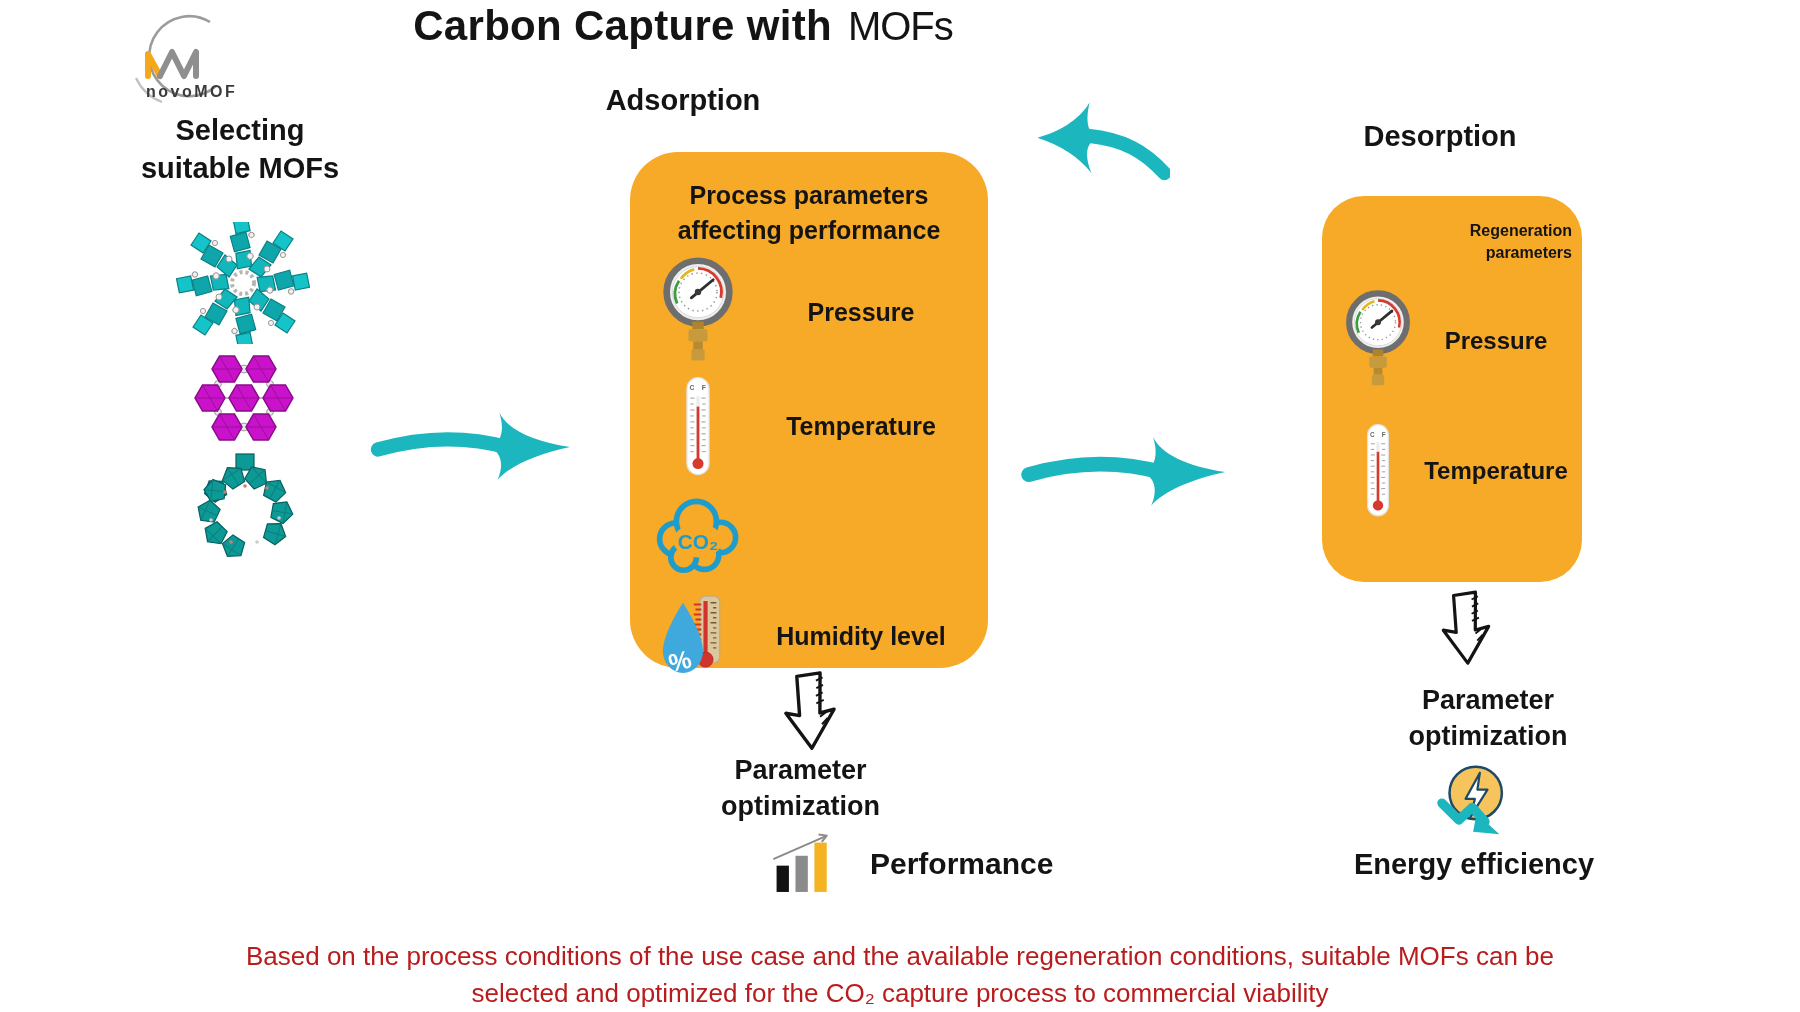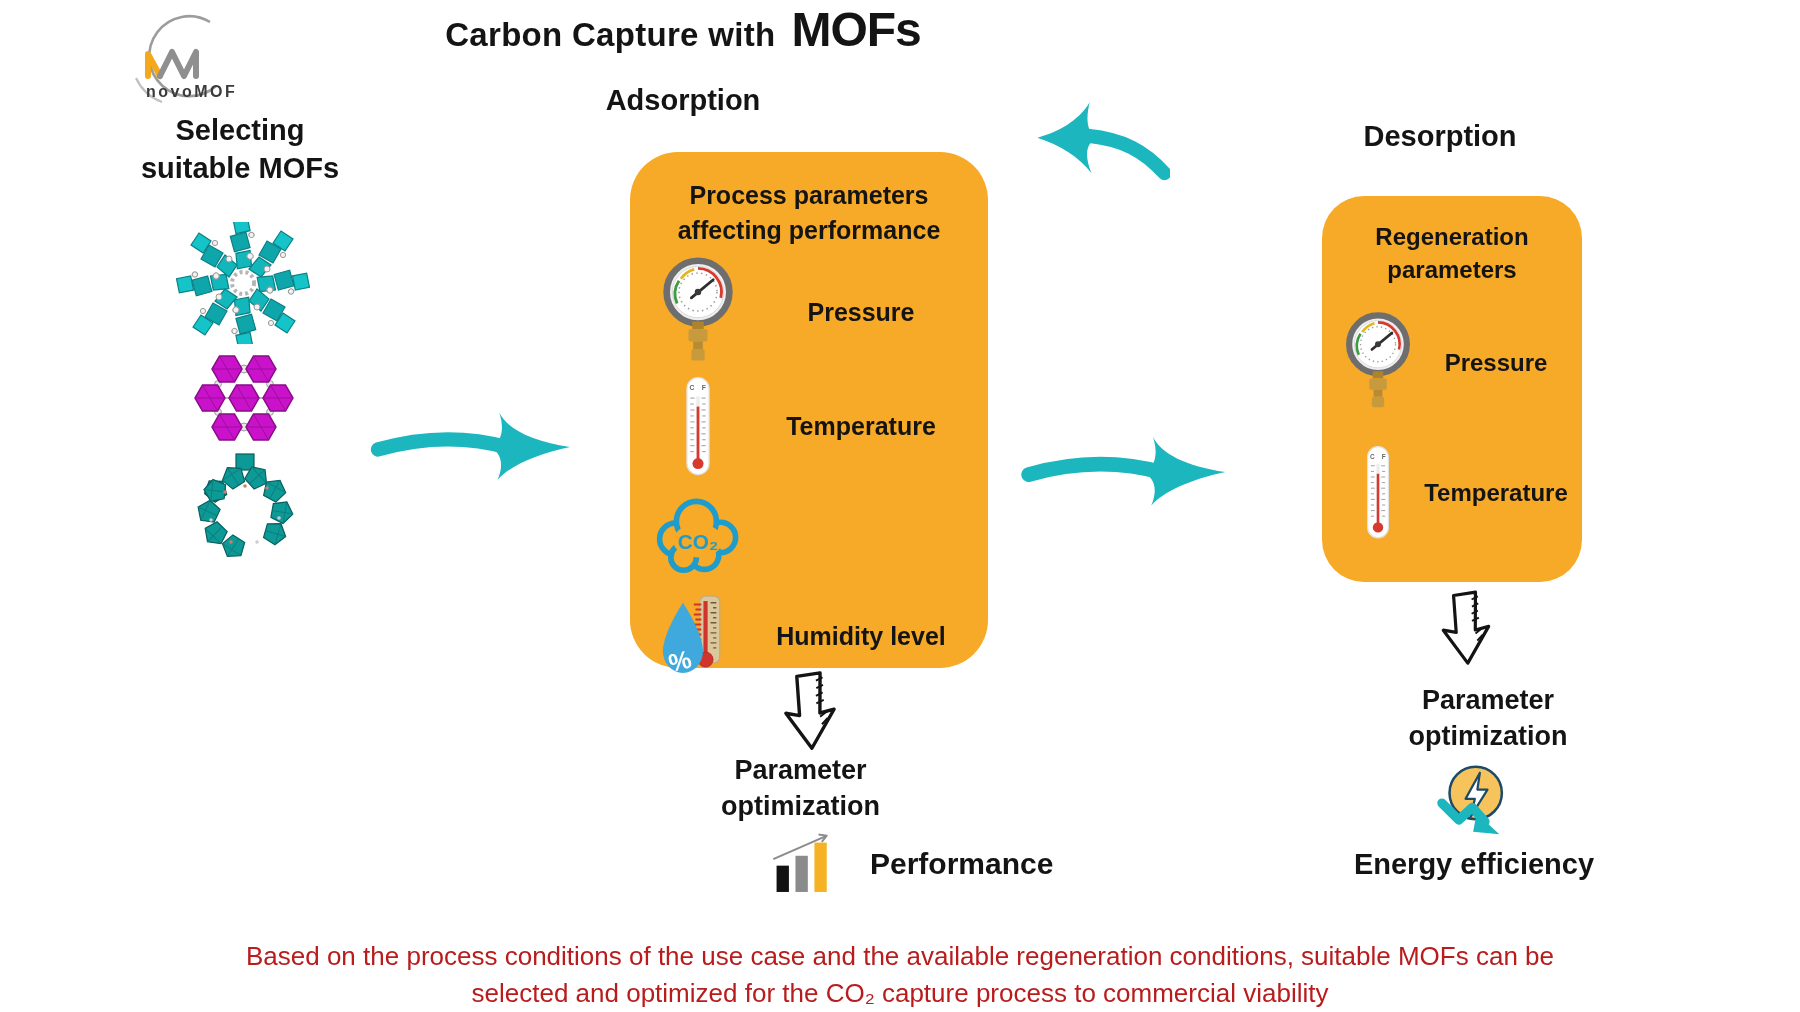--- a/index.html
+++ b/index.html
@@ -4,36 +4,36 @@
 <style>
   html,body{margin:0;padding:0;background:#fff;}
   .stage{position:relative;width:1800px;height:1012px;background:#fff;overflow:hidden;
          font-family:"Liberation Sans",sans-serif;color:#141414;}
   .abs{position:absolute;}
   svg text{font-family:"Liberation Sans",sans-serif;}
 
   
   .title{position:absolute;left:683px;top:2px;transform:translateX(-50%);
          display:flex;align-items:baseline;gap:16px;white-space:nowrap;}
-  .title-prefix{font-size:33px;font-weight:700;letter-spacing:.3px;}
-  .title-mofs{font-size:48px;font-weight:700;letter-spacing:-1px;}
+  .title-prefix{font-size:42px;font-weight:700;letter-spacing:.3px;}
+  .title-mofs{font-size:40px;font-weight:400;letter-spacing:-1px;}
 
   
   .sel-heading{position:absolute;left:90px;top:112px;width:300px;text-align:center;
                font-size:29px;font-weight:700;line-height:1.3;}
 
   
   .sec-heading{position:absolute;transform:translateX(-50%);font-size:29px;font-weight:700;white-space:nowrap;}
 
   
   .card{position:absolute;background:var(--card-orange,#F7A928);box-sizing:border-box;}
   .card-adsorption{left:630px;top:152px;width:358px;height:516px;border-radius:48px;padding:26px 14px 0;}
   .card-desorption{left:1322px;top:196px;width:260px;height:386px;border-radius:42px;padding:24px 10px 0;}
   .card-title{font-size:25px;font-weight:700;text-align:center;line-height:1.38;color:#141414;}
-  .card-desorption .card-title{font-size:24px;}
+  .card-desorption .card-title{font-size:16px;text-align:right;}
   .param-rows{margin-top:8px;}
   .param-row{display:flex;align-items:center;}
   .param-icon{width:108px;min-width:108px;display:flex;justify-content:center;align-items:flex-start;}
   .card-desorption .param-icon{width:92px;min-width:92px;}
   .param-label{flex:1;text-align:center;font-weight:700;font-size:25px;line-height:1.26;color:#141414;padding-right:4px;}
   .card-desorption .param-label{font-size:24px;}
 
   
   .step-label{position:absolute;text-align:center;font-size:27px;font-weight:700;line-height:1.35;}
   .outcome{position:absolute;display:flex;align-items:center;gap:26px;}

